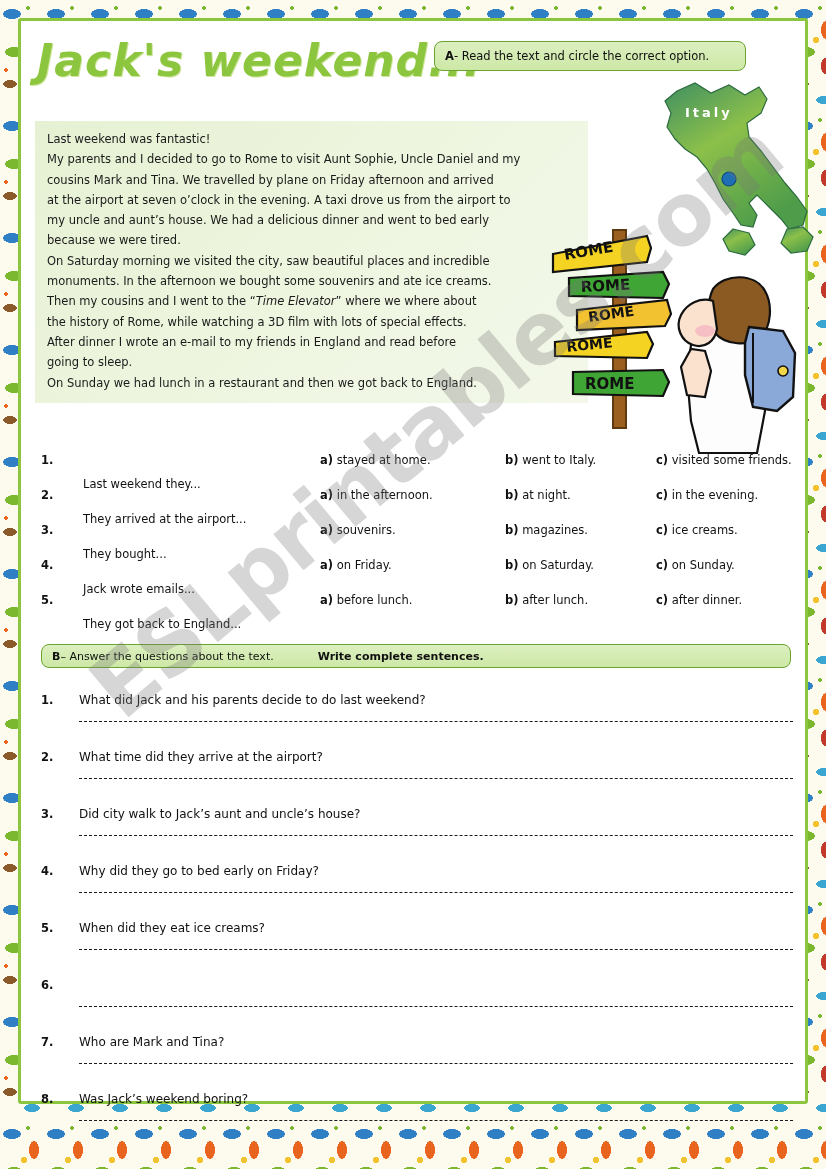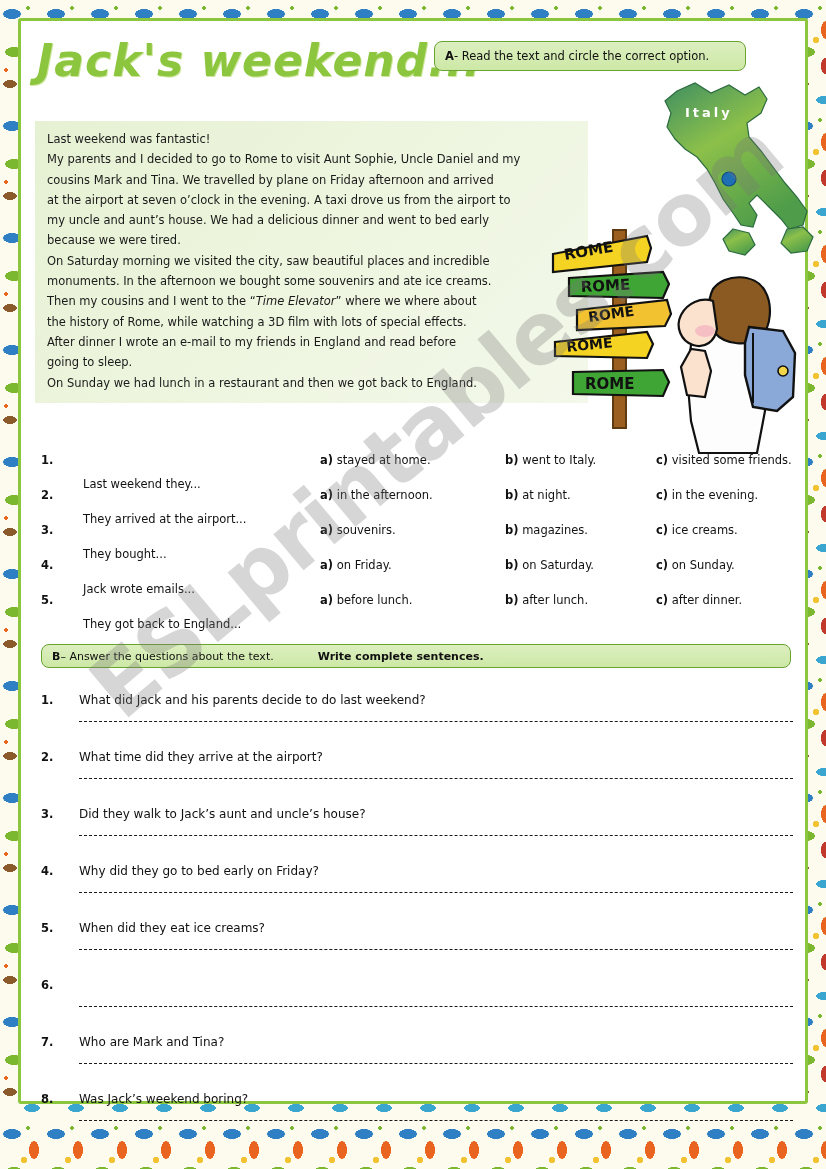--- a/index.html
+++ b/index.html
@@ -286,21 +286,21 @@
     </div>
 
     <div class="qb-item">
       <span class="qb-num">2.</span>
       <span class="qb-text">What time did they arrive at the airport?</span>
       <div class="qb-line"></div>
     </div>
 
     <div class="qb-item">
       <span class="qb-num">3.</span>
-      <span class="qb-text">Did they walk to Jack’s aunt and uncle’s house?</span>
+      <span class="qb-text">Did city walk to Jack’s aunt and uncle’s house?</span>
       <div class="qb-line"></div>
     </div>
 
     <div class="qb-item">
       <span class="qb-num">4.</span>
       <span class="qb-text">Why did they go to bed early on Friday?</span>
       <div class="qb-line"></div>
     </div>
 
     <div class="qb-item">

